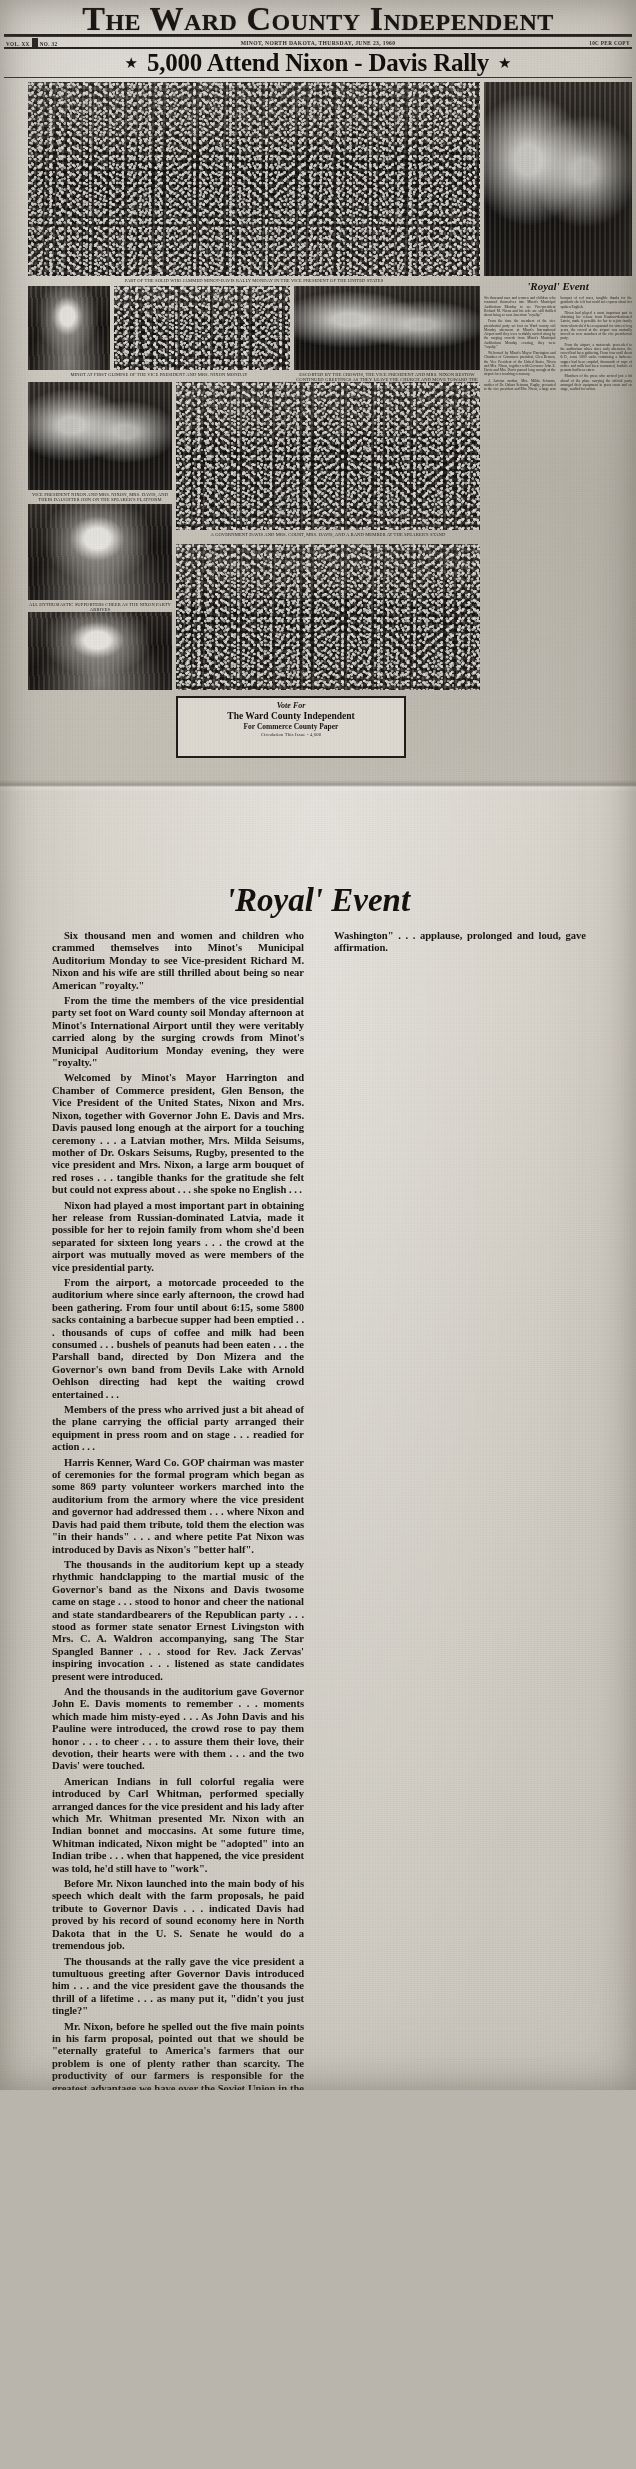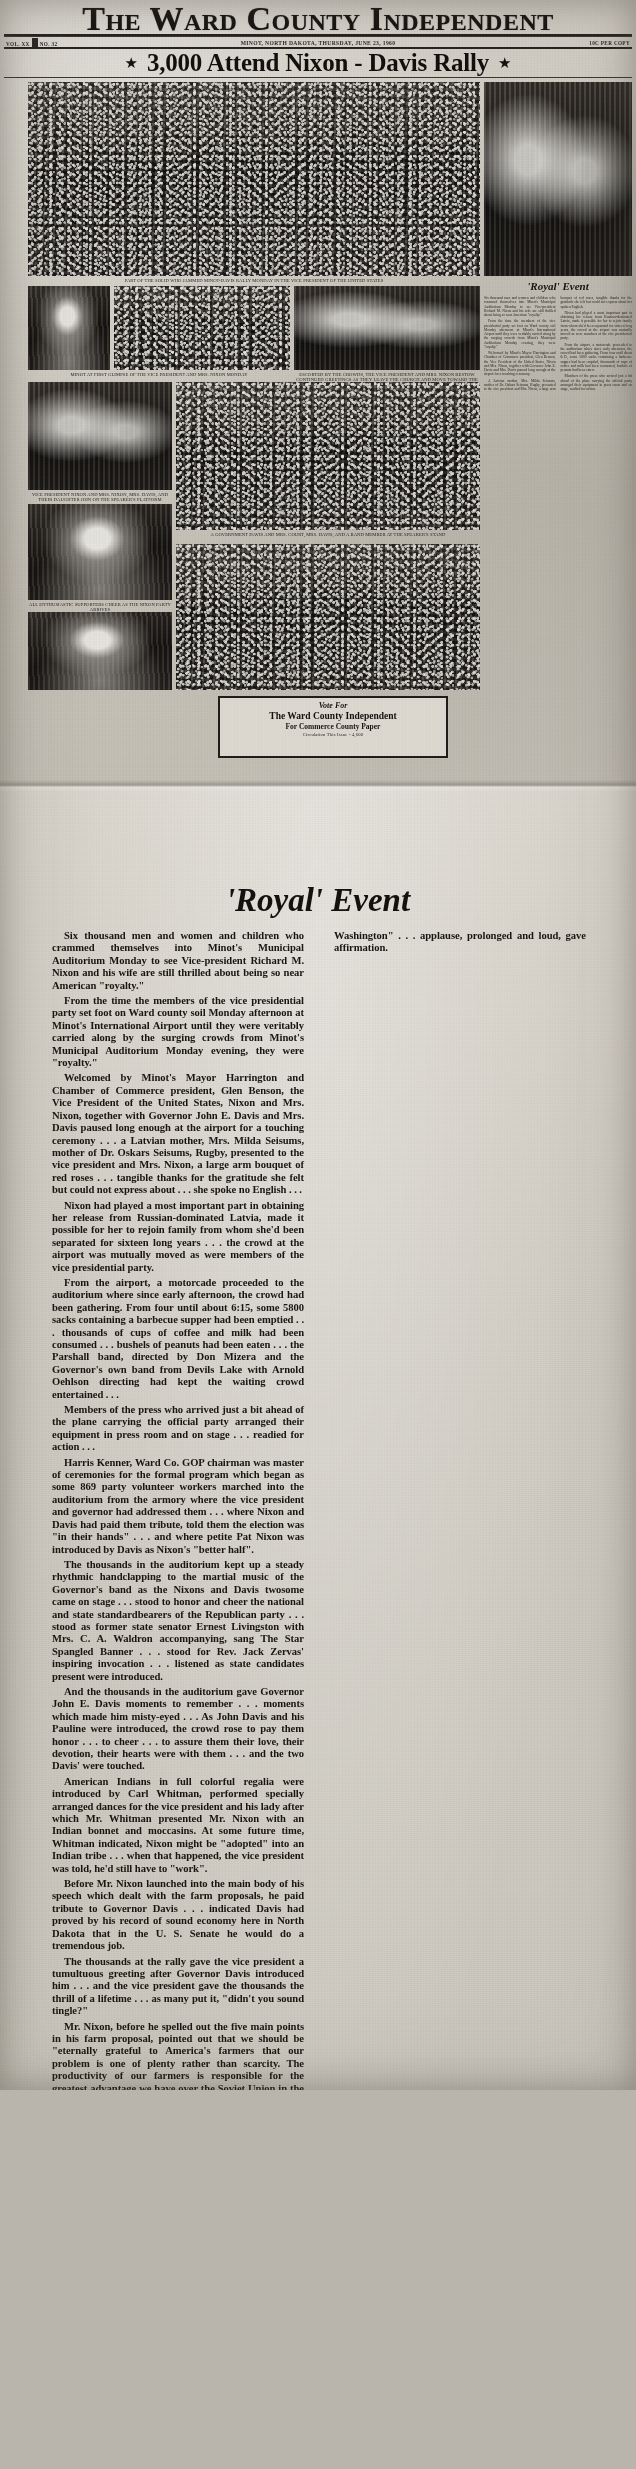--- a/index.html
+++ b/index.html
@@ -179,21 +179,20 @@
   .microcol p { margin: 0 0 2px 0; text-indent: 4px; }
   .microcol .lead { text-indent: 0; }
 
   
   .adbox {
     position: absolute;
     border: 2px solid #1d1a17;
     background: #ddd9d0;
     text-align: center;
     padding: 3px 4px 4px;
-    margin-left: 42px;
   }
   .adbox .ad-l1 {
     font-family: "Liberation Serif", serif; font-weight: bold;
     font-size: 8px; line-height: 10px; font-style: italic; color: #15120f;
   }
   .adbox .ad-l2 {
     font-family: "Liberation Serif", serif; font-weight: bold;
     font-size: 9.5px; line-height: 11px; color: #100e0b;
   }
   .adbox .ad-l3 {
@@ -257,21 +256,21 @@
   <div class="folio folio-left">
     <span>VOL. XX</span><span class="vol-badge"></span><span>No. 32</span>
   </div>
   <div class="folio folio-mid">MINOT, NORTH DAKOTA, THURSDAY, JUNE 23, 1960</div>
   <div class="folio folio-right">10c PER COPY</div>
 
   <div class="rule-thick" style="top:47px;"></div>
 
   <div class="banner">
     <span class="star">★</span>
-    <span class="banner-text">3,000 Attend Nixon - Davis Rally</span>
+    <span class="banner-text">5,000 Attend Nixon - Davis Rally</span>
     <span class="star">★</span>
   </div>
   <div class="rule-thin" style="top:77px;"></div>
 
   <div class="photo" style="left:28px; top:82px; width:452px; height:194px;">
     <div class="ph-fill crowd"></div>
   </div>
   <div class="caption" style="left:28px; top:278px; width:452px;">PART OF THE SOLID WHO JAMMED MINOT-DAVIS RALLY MONDAY IN THE VICE PRESIDENT OF THE UNITED STATES</div>
 
   <div class="photo" style="left:484px; top:82px; width:148px; height:194px;">
@@ -338,21 +337,21 @@
     <p>From the time the members of the vice presidential party set foot on Ward county soil Monday afternoon at Minot's International Airport until they were veritably carried along by the surging crowds from Minot's Municipal Auditorium Monday evening, they were "royalty."</p>
     <p>Welcomed by Minot's Mayor Harrington and Chamber of Commerce president, Glen Benson, the Vice President of the United States, Nixon and Mrs. Nixon, together with Governor John E. Davis and Mrs. Davis paused long enough at the airport for a touching ceremony . . . a Latvian mother, Mrs. Milda Seisums, mother of Dr. Oskars Seisums, Rugby, presented to the vice president and Mrs. Nixon, a large arm bouquet of red roses . . . tangible thanks for the gratitude she felt but could not express about . . . she spoke no English . . .</p>
     <p>Nixon had played a most important part in obtaining her release from Russian-dominated Latvia, made it possible for her to rejoin family from whom she'd been separated for sixteen long years . . . the crowd at the airport was mutually moved as were members of the vice presidential party.</p>
     <p>From the airport, a motorcade proceeded to the auditorium where since early afternoon, the crowd had been gathering. From four until about 6:15, some 5800 sacks containing a barbecue supper had been emptied . . . thousands of cups of coffee and milk had been consumed . . . bushels of peanuts had been eaten . . . the Parshall band, directed by Don Mizera and the Governor's own band from Devils Lake with Arnold Oehlson directing had kept the waiting crowd entertained . . .</p>
     <p>Members of the press who arrived just a bit ahead of the plane carrying the official party arranged their equipment in press room and on stage . . . readied for action . . .</p>
     <p>Harris Kenner, Ward Co. GOP chairman was master of ceremonies for the formal program which began as some 869 party volunteer workers marched into the auditorium from the armory where the vice president and governor had addressed them . . . where Nixon and Davis had paid them tribute, told them the election was "in their hands" . . . and where petite Pat Nixon was introduced by Davis as Nixon's "better half".</p>
     <p>The thousands in the auditorium kept up a steady rhythmic handclapping to the martial music of the Governor's band as the Nixons and Davis twosome came on stage . . . stood to honor and cheer the national and state standardbearers of the Republican party . . . stood as former state senator Ernest Livingston with Mrs. C. A. Waldron accompanying, sang The Star Spangled Banner . . . stood for Rev. Jack Zervas' inspiring invocation . . . listened as state candidates present were introduced.</p>
     <p>And the thousands in the auditorium gave Governor John E. Davis moments to remember . . . moments which made him misty-eyed . . . As John Davis and his Pauline were introduced, the crowd rose to pay them honor . . . to cheer . . . to assure them their love, their devotion, their hearts were with them . . . and the two Davis' were touched.</p>
     <p>American Indians in full colorful regalia were introduced by Carl Whitman, performed specially arranged dances for the vice president and his lady after which Mr. Whitman presented Mr. Nixon with an Indian bonnet and moccasins. At some future time, Whitman indicated, Nixon might be "adopted" into an Indian tribe . . . when that happened, the vice president was told, he'd still have to "work".</p>
     <p>Before Mr. Nixon launched into the main body of his speech which dealt with the farm proposals, he paid tribute to Governor Davis . . . indicated Davis had proved by his record of sound economy here in North Dakota that in the U. S. Senate he would do a tremendous job.</p>
-    <p>The thousands at the rally gave the vice president a tumultuous greeting after Governor Davis introduced him . . . and the vice president gave the thousands the thrill of a lifetime . . . as many put it, "didn't you sound tingle?"</p>
+    <p>The thousands at the rally gave the vice president a tumultuous greeting after Governor Davis introduced him . . . and the vice president gave the thousands the thrill of a lifetime . . . as many put it, "didn't you just tingle?"</p>
     <p>Mr. Nixon, before he spelled out the five main points in his farm proposal, pointed out that we should be "eternally grateful to America's farmers that our problem is one of plenty rather than scarcity. The productivity of our farmers is responsible for the greatest advantage we have over the Soviet Union in the economic competition in which we are engaged. Six million American farmers and farm workers produce approximately the same amount that fifty million agricultural workers produce in the Soviet Union. Until Mr. K. is able to close this gap, he will have no chance whatever to catch up with the US in overall production."</p>
     <p>The vice president made it clear that he felt the "farm problem has been kicked around like a political football for so long that we have lost sight of some truths . . . from a purely political standpoint, it might be enough for the Democrats to blame the present-day secretary of agriculture and for the Republicans to blame it on the Democratic Congress . . . I think the American farmers and the American people deserve better than this kind of patent demogaguery and political fakery. The programs I discuss now will be designed not to create a good issue for the election but to find a workable solution for the problem. The American farmer deserves better than simply to be caught in the crossfire of a political name-calling contest." Mr. Nixon proposed that "we should reject any program which would put the farmer in a government strait jacket in which what he plants, how much he can sell, and the price he receives is determined by bureaucrats in Washington" . . . applause, prolonged and loud, gave affirmation.</p>
   </div>
 
   <div class="contd">(Continued on page 7)</div>
 
   <div class="grain"></div>
   <div class="edge-shadow"></div>
 </div>
 

